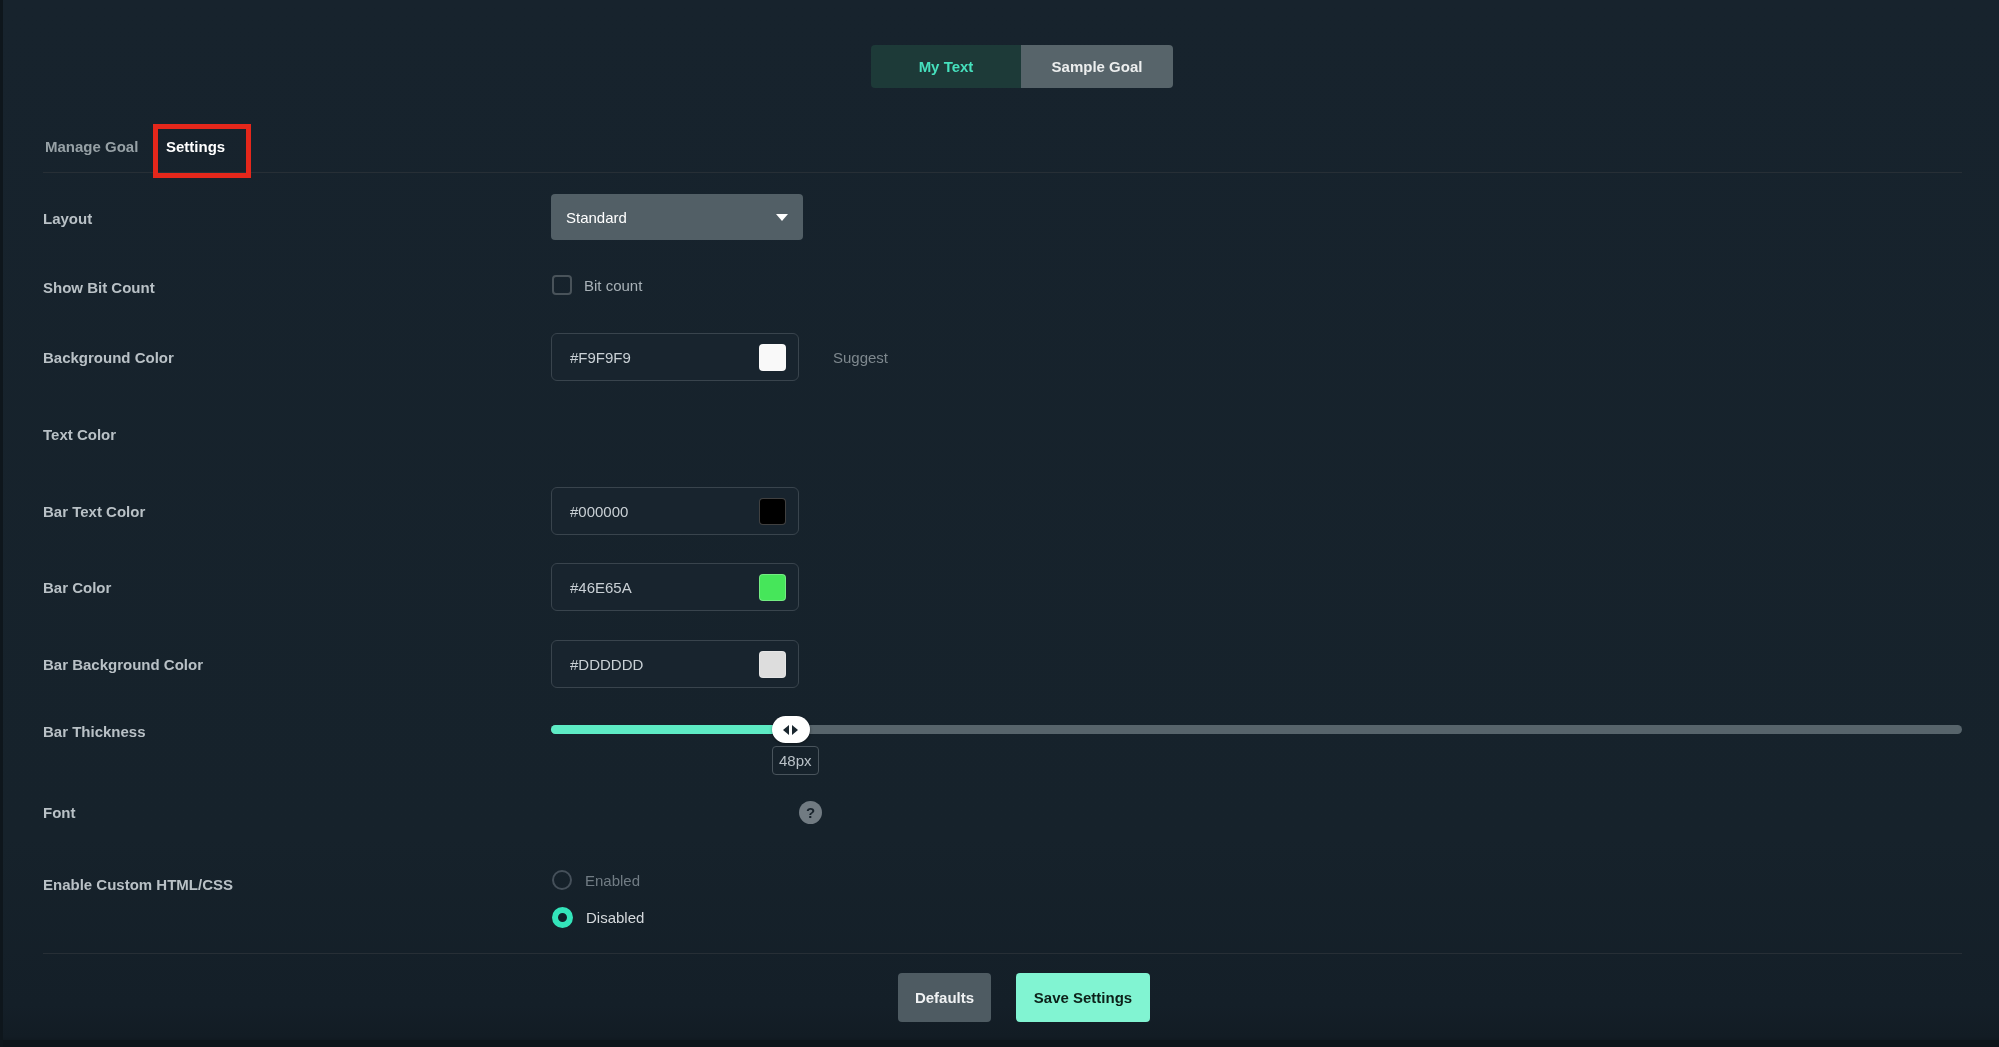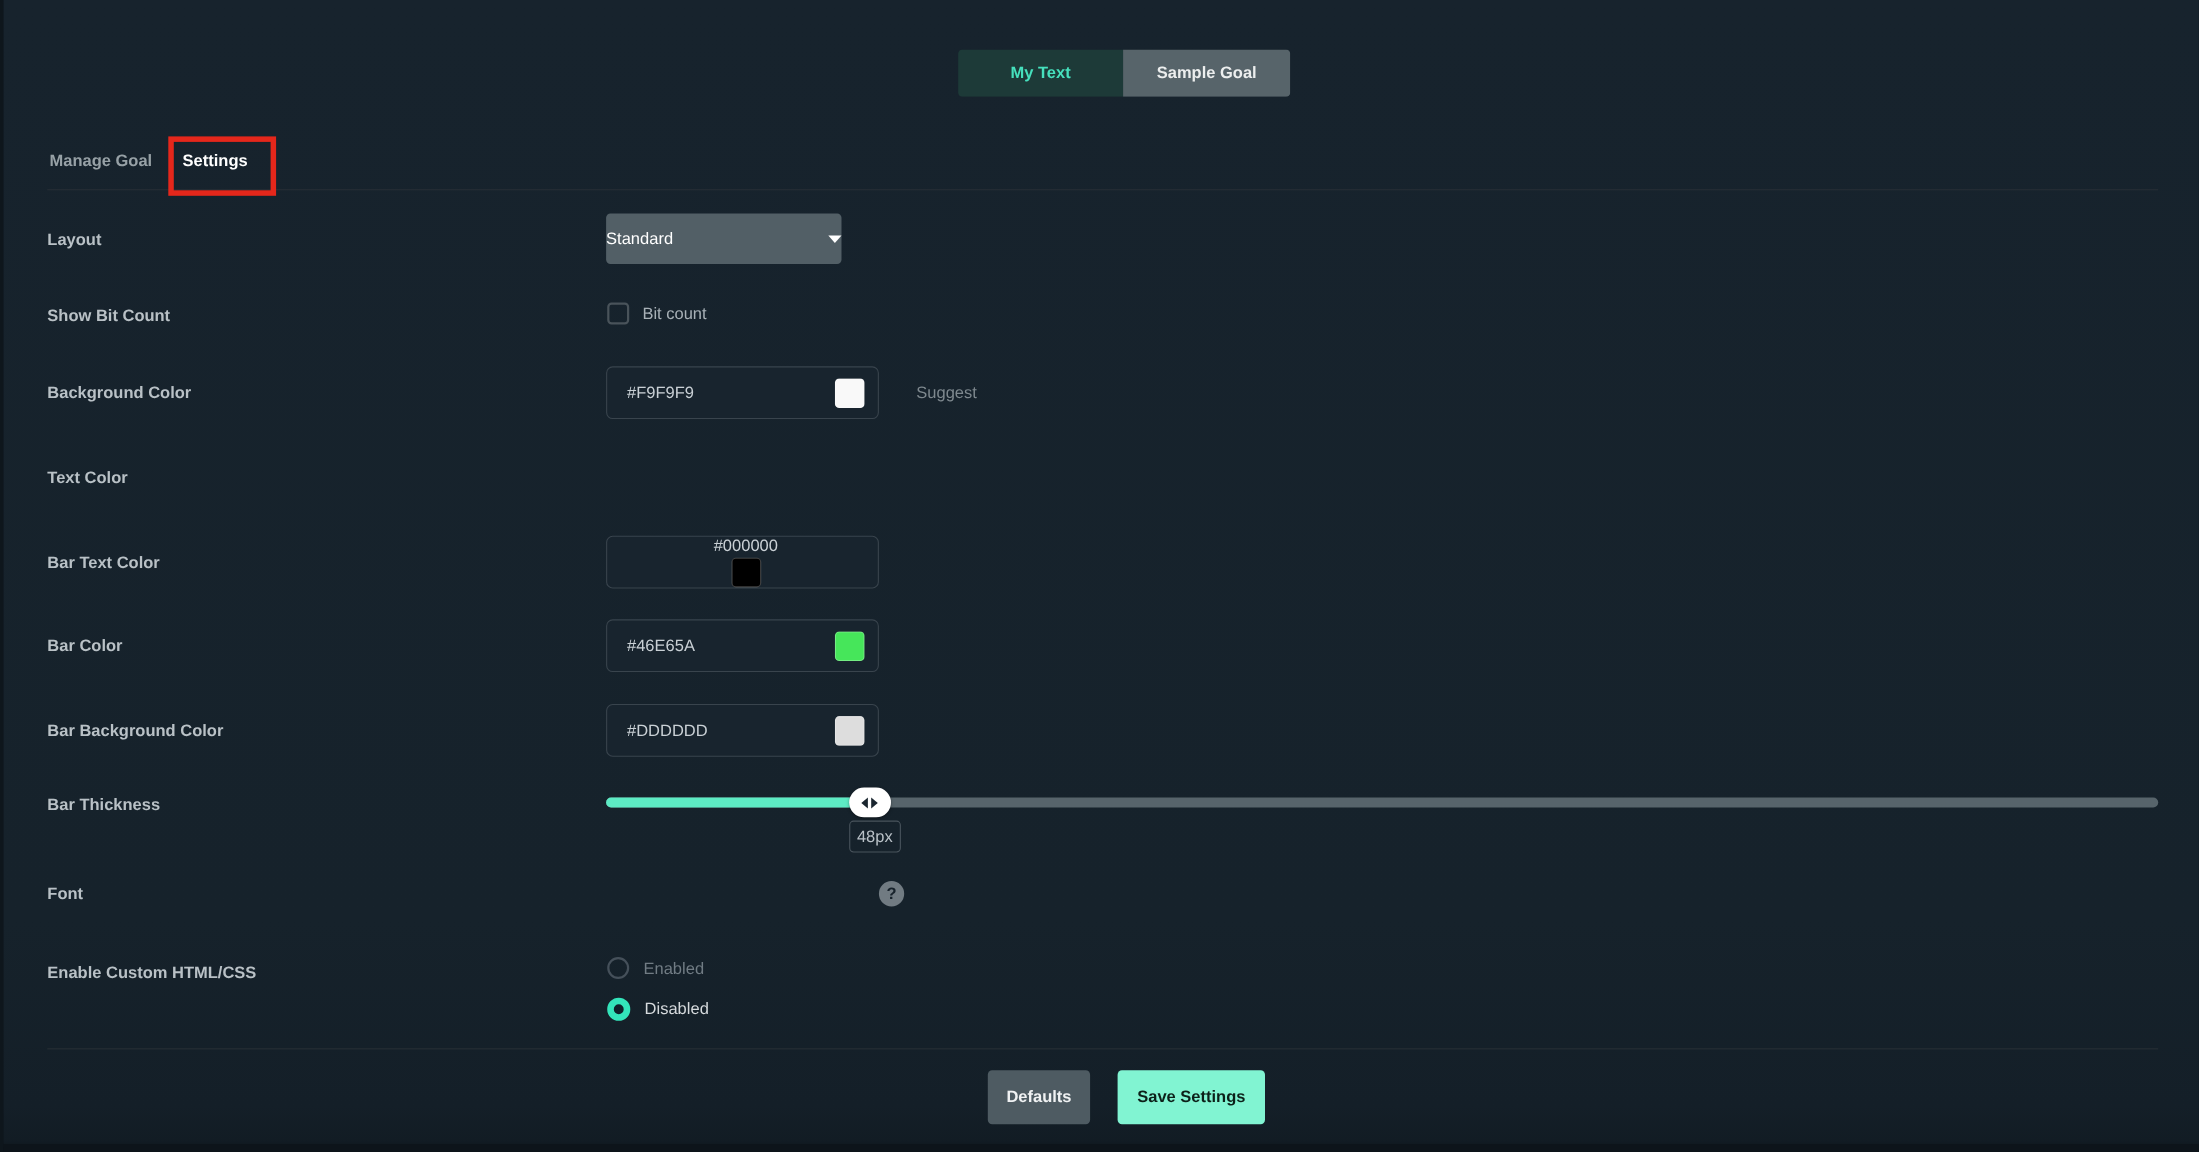--- a/index.html
+++ b/index.html
@@ -28,24 +28,24 @@
   .annotation-box{
     position:absolute;left:150px;top:124px;width:98px;height:54px;
     border:5px solid #e5271b;z-index:9;pointer-events:none;
   }
   .divider{position:absolute;left:40px;width:1919px;height:1px;background:#272f36;}
   .divider.top{top:172px;}
   .divider.bottom{top:953px;}
   
   .row-label{position:absolute;left:40px;font-size:15px;font-weight:700;color:#b9c1c6;}
   .dropdown{
-    position:absolute;left:548px;width:214px;height:46px;
+    position:absolute;left:548px;width:252px;height:46px;
     background:#525f66;border-radius:4px;
     display:flex;align-items:center;justify-content:space-between;
-    padding:0 0;cursor:pointer;
+    padding:0 15px;cursor:pointer;
   }
   .dropdown .dd-value{font-size:15px;color:#ffffff;}
   .caret{width:0;height:0;border-left:6px solid transparent;border-right:6px solid transparent;border-top:7px solid #ffffff;}
   .checkbox-row{position:absolute;left:549px;display:flex;align-items:center;gap:12px;}
   .checkbox{width:20px;height:20px;border:2px solid #49535a;border-radius:4px;background:transparent;cursor:pointer;}
   .checkbox-label{font-size:15px;color:#a8b1b7;}
   .color-input{
     position:absolute;left:548px;width:248px;height:48px;
     background:#18242e;border:1px solid #39444d;border-radius:6px;
     display:flex;align-items:center;justify-content:space-between;
@@ -125,21 +125,21 @@
   <div class="row-label" style="top:349px;">Background Color</div>
   <div class="color-input" style="top:333px;">
     <span class="hex">#F9F9F9</span>
     <span class="swatch" style="background: rgb(249, 249, 249);"></span>
   </div>
   <div class="suggest" style="top:349px;">Suggest</div>
 
   <div class="row-label" style="top:426px;">Text Color</div>
 
   <div class="row-label" style="top:503px;">Bar Text Color</div>
-  <div class="color-input" style="top:487px;flex-direction:column;">
+  <div class="color-input" style="top:487px;">
     <span class="hex">#000000</span>
     <span class="swatch" style="background: rgb(0, 0, 0);"></span>
   </div>
 
   <div class="row-label" style="top:579px;">Bar Color</div>
   <div class="color-input" style="top:563px;">
     <span class="hex">#46E65A</span>
     <span class="swatch" style="background: rgb(70, 230, 90);"></span>
   </div>
 

